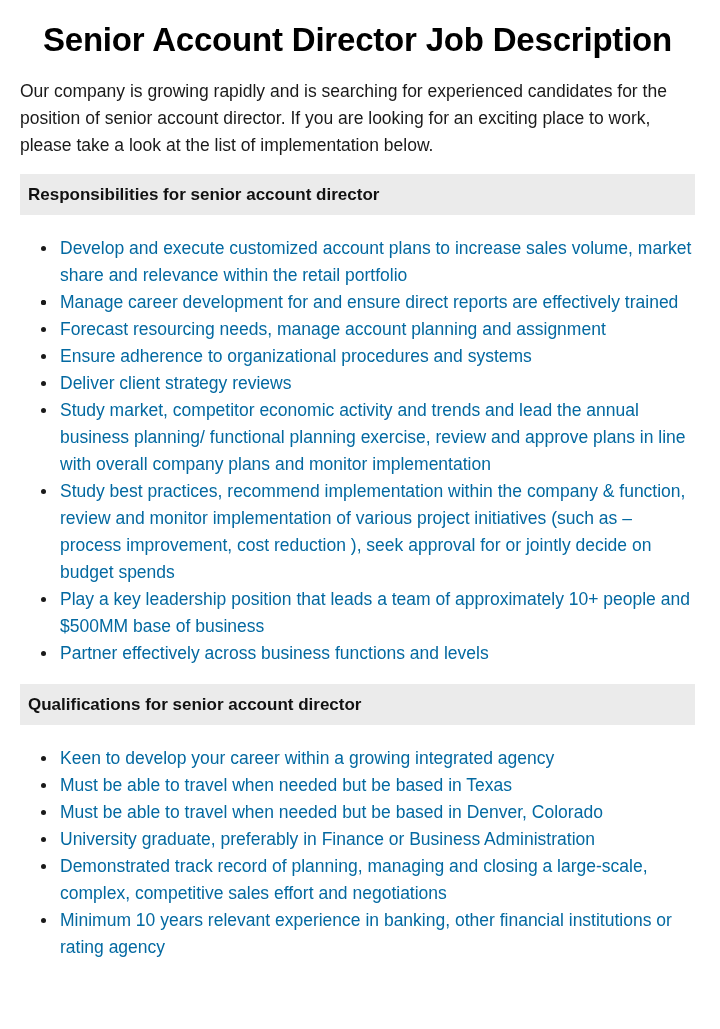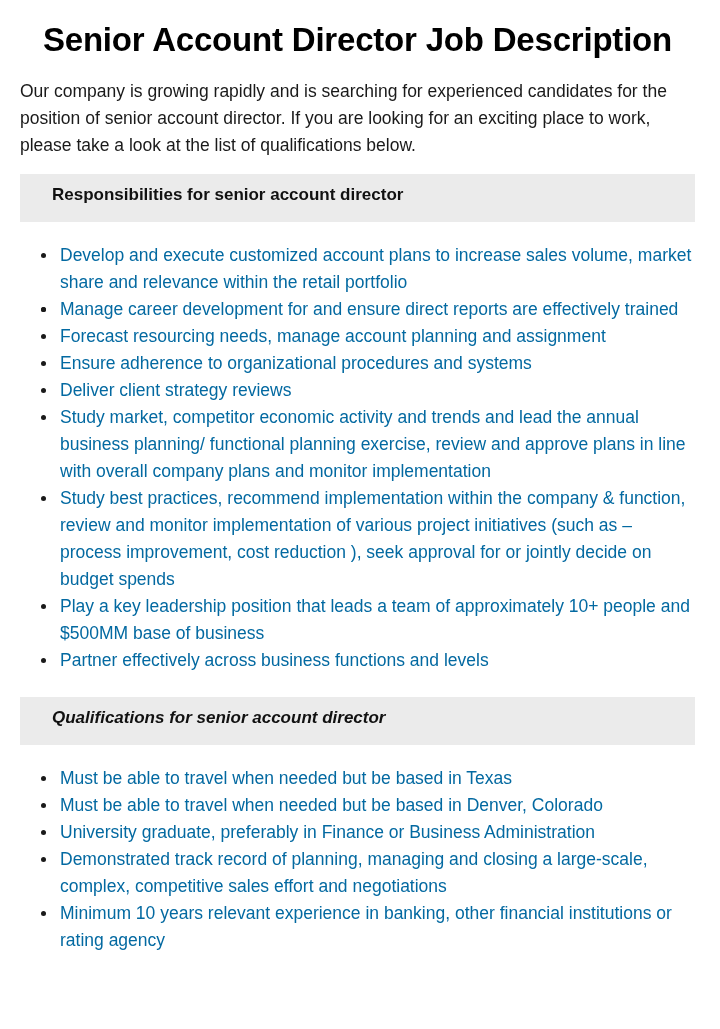--- a/index.html
+++ b/index.html
@@ -29,23 +29,23 @@
     }
     .intro {
       margin: 16px 0 0 0;
       font-size: 17.5px;
       line-height: 27px;
       color: #1a1a1a;
     }
     .section-header {
       margin-top: 15px;
       background: #ebebeb;
-      height: 48px;
+      height: 41px;
       line-height: 41px;
-      padding-left: 32px;
+      padding-left: 8px;
       font-size: 17px;
       font-weight: bold;
       color: #111111;
     }
     .section-list {
       list-style: none;
       margin: 20px 0 0 0;
       padding: 0 0 0 40px;
     }
     .section-list li {
@@ -57,50 +57,50 @@
     .section-list li .bullet {
       position: absolute;
       left: -19px;
       top: 11px;
       width: 5px;
       height: 5px;
       border-radius: 50%;
       background: #1a1a1a;
     }
     .section-block.second .section-header {
-      margin-top: 23px;
-      font-style: italic;
+      margin-top: 17px;
     }
   </style>
 </head>
 <body>
 
 <div class="page">
   <h1 class="title">Senior Account Director Job Description</h1>
-  <p class="intro">Our company is growing rapidly and is searching for experienced candidates for the position of senior account director. If you are looking for an exciting place to work, please take a look at the list of qualifications below.</p>
+  <p class="intro">Our company is growing rapidly and is searching for experienced candidates for the position of senior account director. If you are looking for an exciting place to work, please take a look at the list of implementation below.</p>
 
   <div class="section-block first">
     <div class="section-header">Responsibilities for senior account director</div>
     <ul class="section-list">
       <li><span class="bullet"></span><span>Develop and execute customized account plans to increase sales volume, market share and relevance within the retail portfolio</span></li>
       <li><span class="bullet"></span></li>
       <li><span class="bullet"></span><span>Manage career development for and ensure direct reports are effectively trained</span></li>
       <li><span class="bullet"></span><span>Forecast resourcing needs, manage account planning and assignment</span></li>
       <li><span class="bullet"></span><span>Ensure adherence to organizational procedures and systems</span></li>
       <li><span class="bullet"></span><span>Deliver client strategy reviews</span></li>
       <li><span class="bullet"></span><span>Study market, competitor economic activity and trends and lead the annual business planning/ functional planning exercise, review and approve plans in line with overall company plans and monitor implementation</span></li>
       <li><span class="bullet"></span><span>Study best practices, recommend implementation within the company &amp; function, review and monitor implementation of various project initiatives (such as – process improvement, cost reduction ), seek approval for or jointly decide on budget spends</span></li>
       <li><span class="bullet"></span><span>Play a key leadership position that leads a team of approximately 10+ people and $500MM base of business</span></li>
       <li><span class="bullet"></span><span>Partner effectively across business functions and levels</span></li>
     </ul>
   </div>
 
   <div class="section-block second">
     <div class="section-header">Qualifications for senior account director</div>
     <ul class="section-list">
+      <li><span class="bullet"></span><span>Keen to develop your career within a growing integrated agency</span></li>
       <li><span class="bullet"></span><span>Must be able to travel when needed but be based in Texas</span></li>
       <li><span class="bullet"></span><span>Must be able to travel when needed but be based in Denver, Colorado</span></li>
       <li><span class="bullet"></span><span>University graduate, preferably in Finance or Business Administration</span></li>
       <li><span class="bullet"></span><span>Demonstrated track record of planning, managing and closing a large-scale, complex, competitive sales effort and negotiations</span></li>
       <li><span class="bullet"></span><span>Minimum 10 years relevant experience in banking, other financial institutions or rating agency</span></li>
     </ul>
   </div>
 </div>
 
 </body></html>

